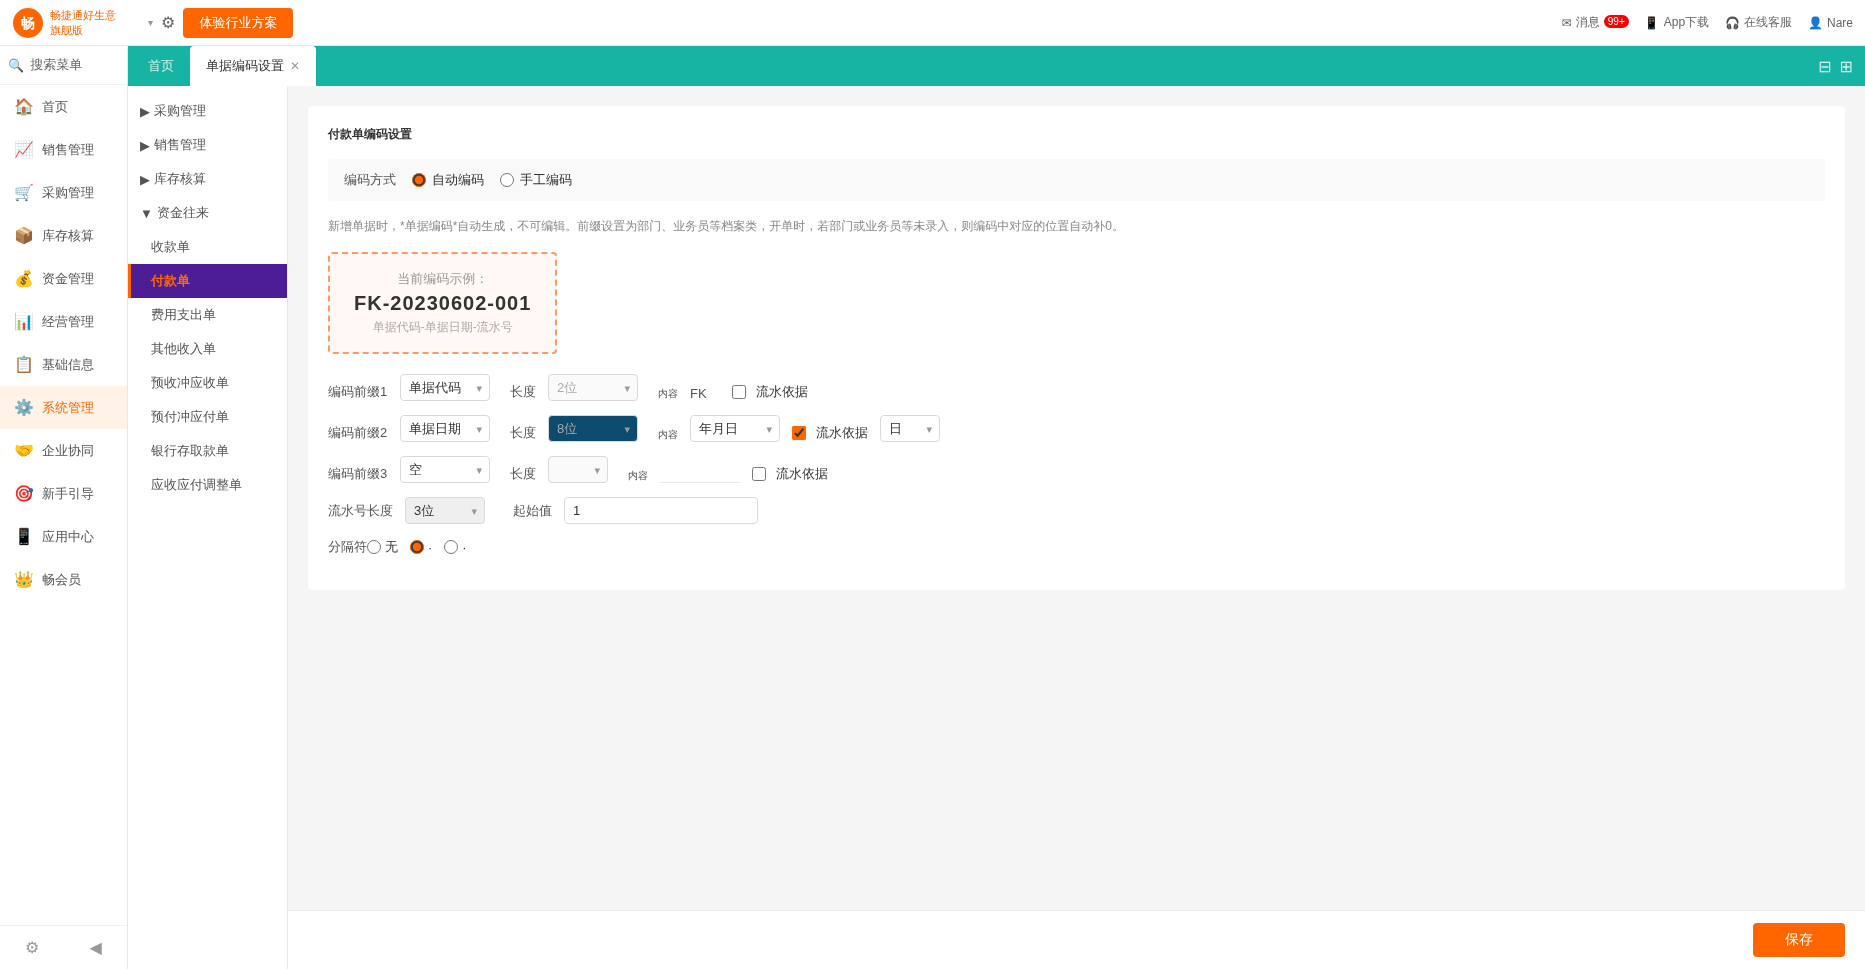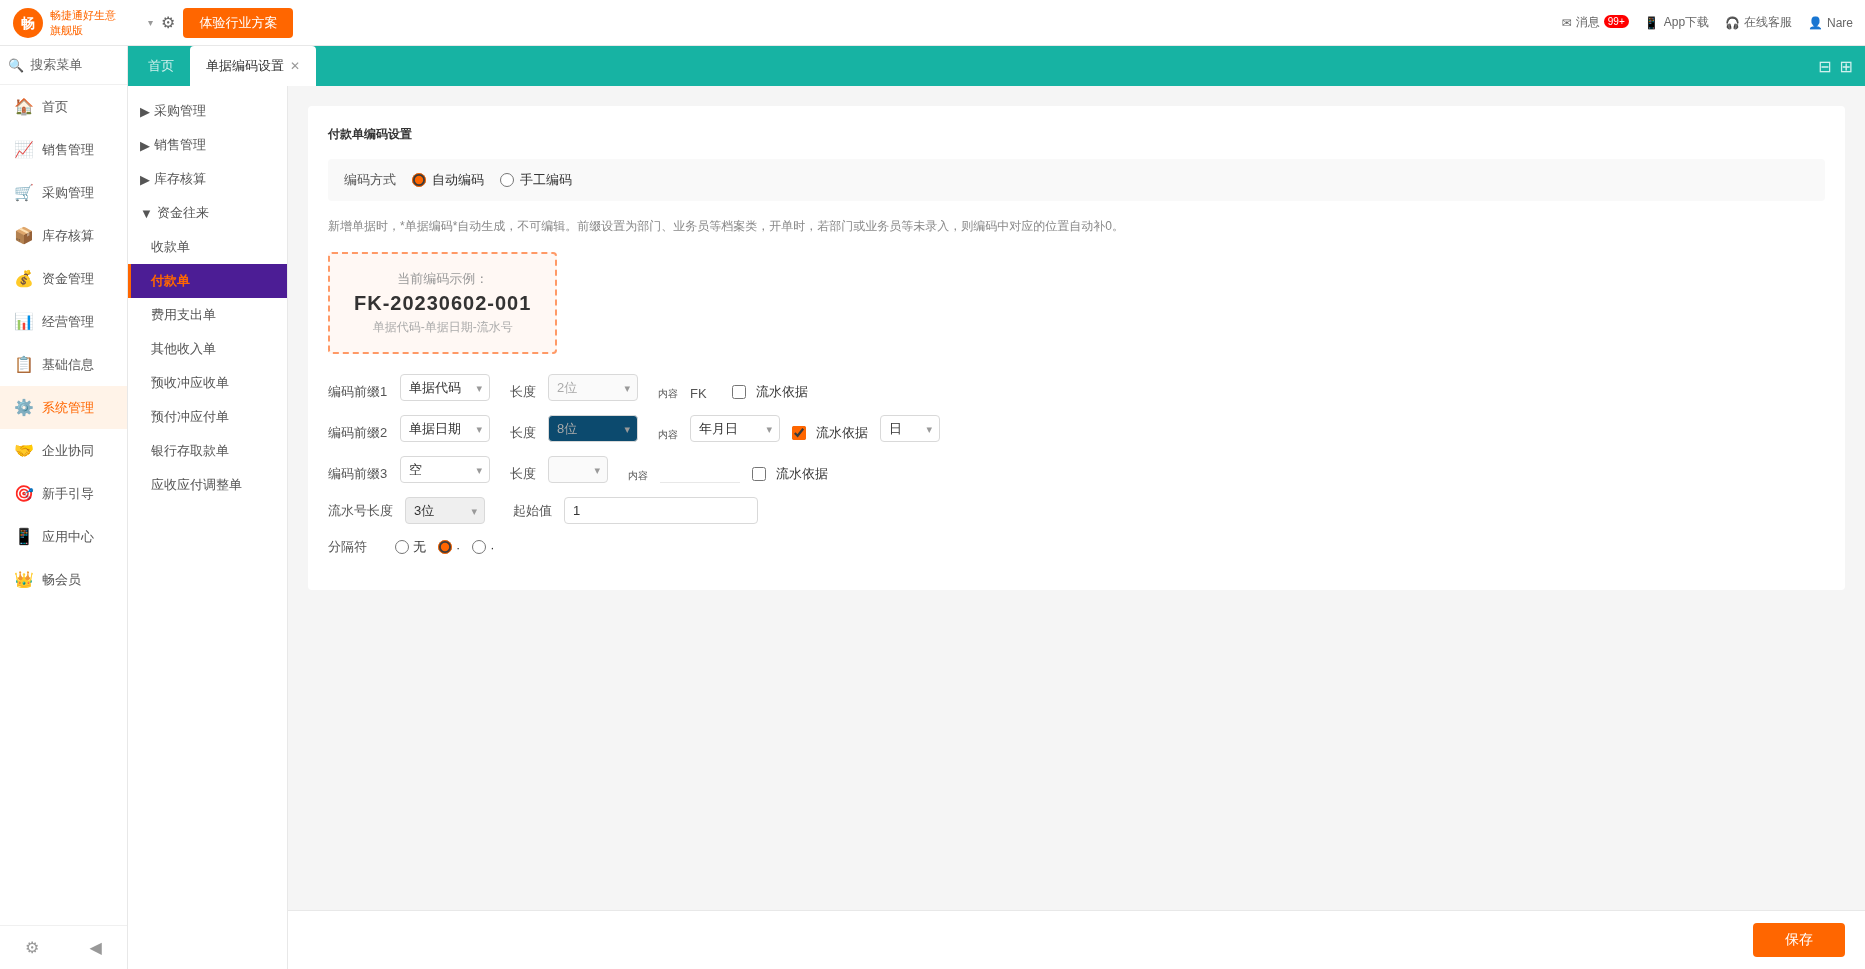--- a/index.html
+++ b/index.html
@@ -383,21 +383,21 @@
       padding: 5px 8px;
       font-size: 13px;
       color: #333;
       min-width: 80px;
     }
 
     
     .sep-row {
       display: flex;
       align-items: center;
-      gap: 28px;
+      gap: 0;
       margin-bottom: 14px;
     }
     .sep-label { font-size: 13px; color: #555; }
     .sep-options { display: flex; align-items: center; gap: 12px; }
     .sep-option { display: flex; align-items: center; gap: 4px; cursor: pointer; font-size: 13px; }
 
     
     .page-footer {
       background: #fff;
       border-top: 1px solid #e8e8e8;

